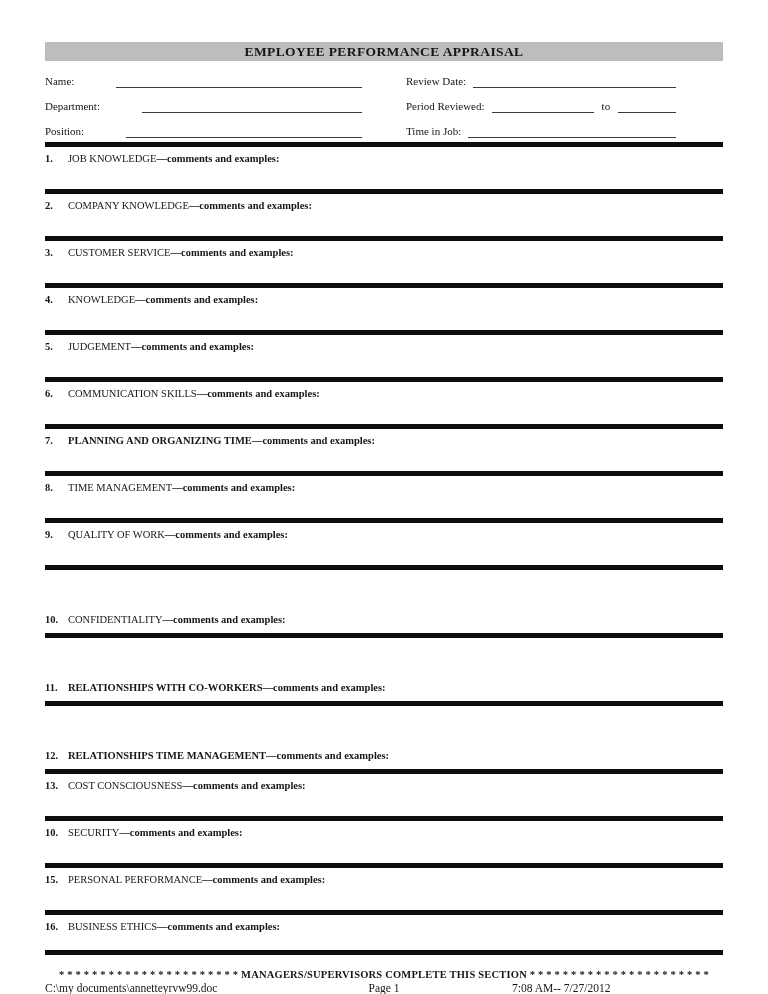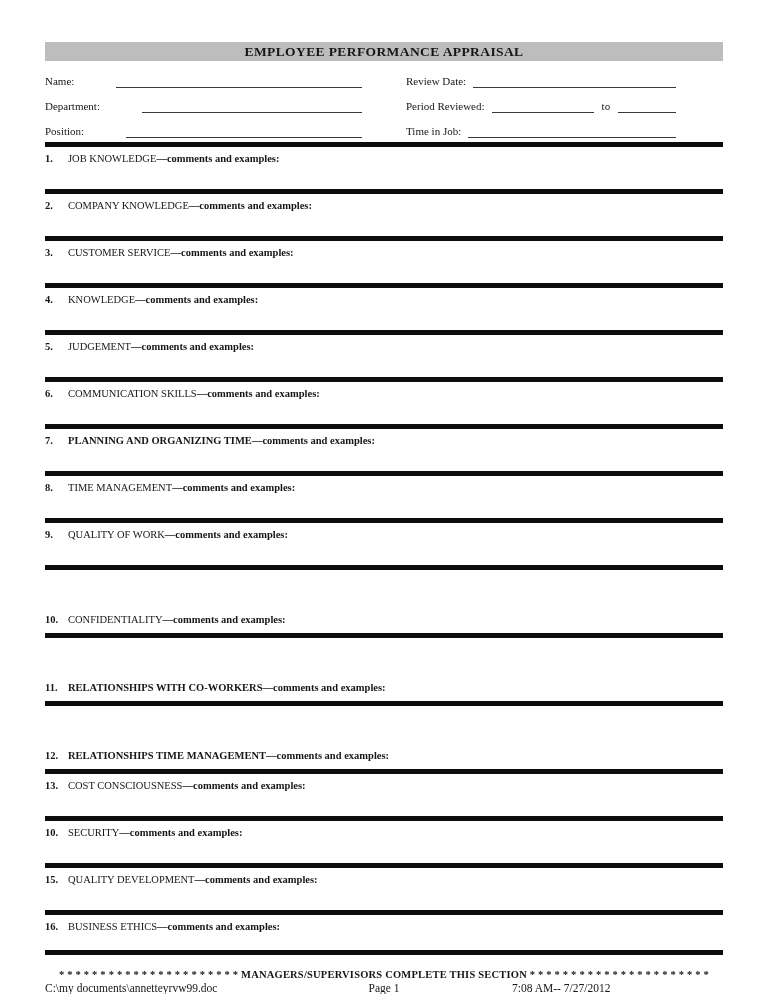--- a/index.html
+++ b/index.html
@@ -260,21 +260,21 @@
       <span class="item-category">SECURITY</span>
           <span class="item-suffix">—comments and examples:</span>
     </div>
     <div class="comment-space"></div>
   </div>
 
   <div class="item">
     <div class="item-bar"></div>
     <div class="item-line">
       <span class="item-number">15.</span>
-      <span class="item-category">QUALITY DEVELOPMENT</span>
+      <span class="item-category">PERSONAL PERFORMANCE</span>
           <span class="item-suffix">—comments and examples:</span>
     </div>
     <div class="comment-space"></div>
   </div>
 
   <div class="item last">
     <div class="item-bar"></div>
     <div class="item-line">
       <span class="item-number">16.</span>
       <span class="item-category">BUSINESS ETHICS</span>

